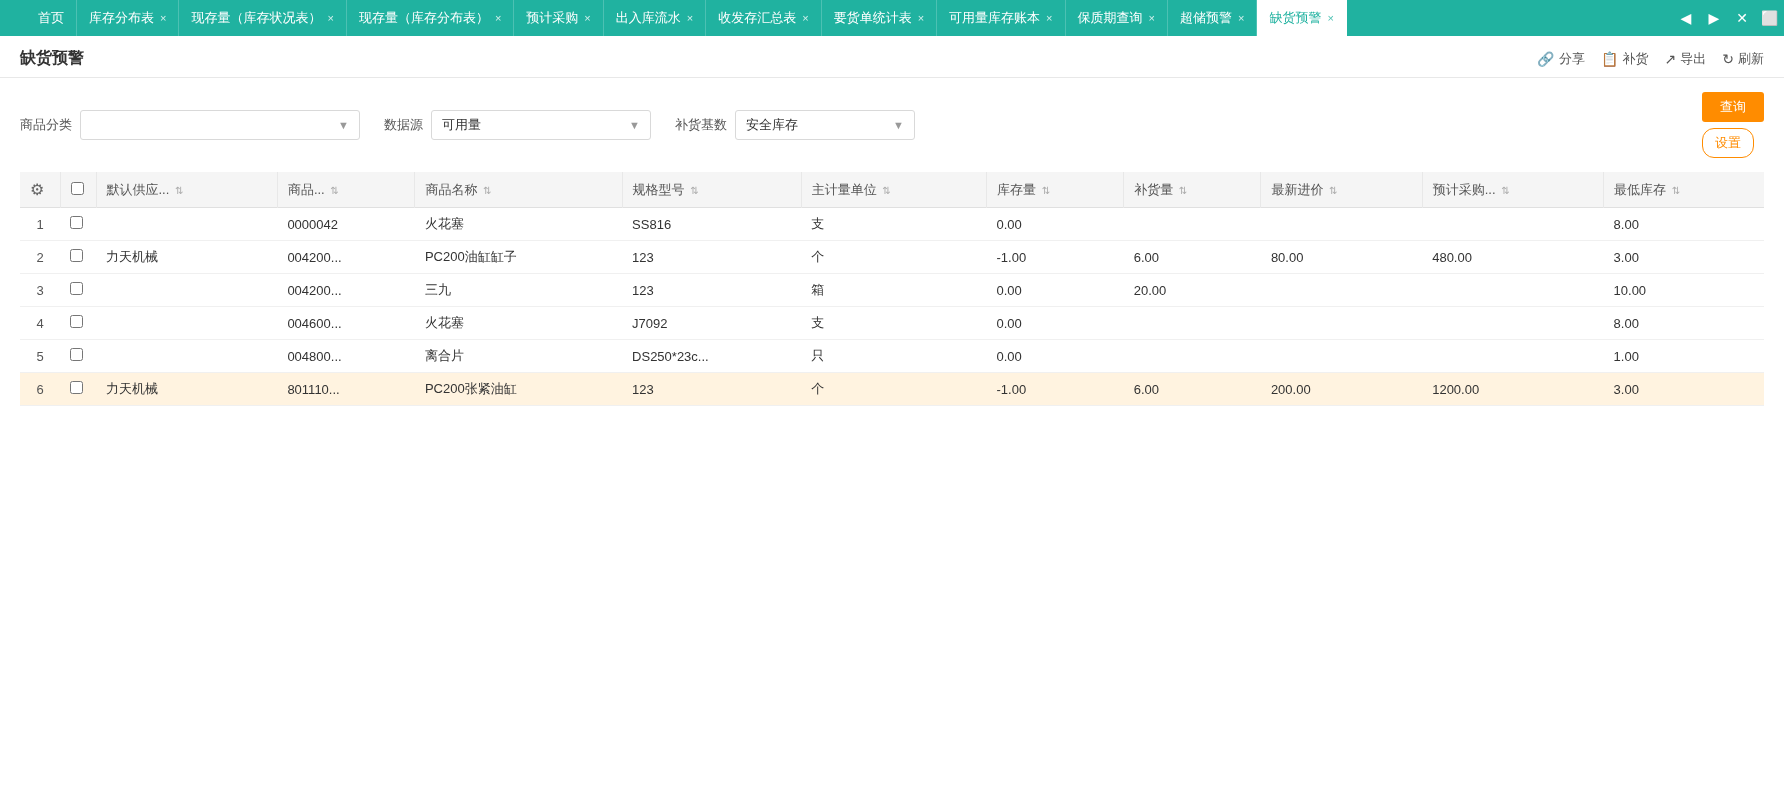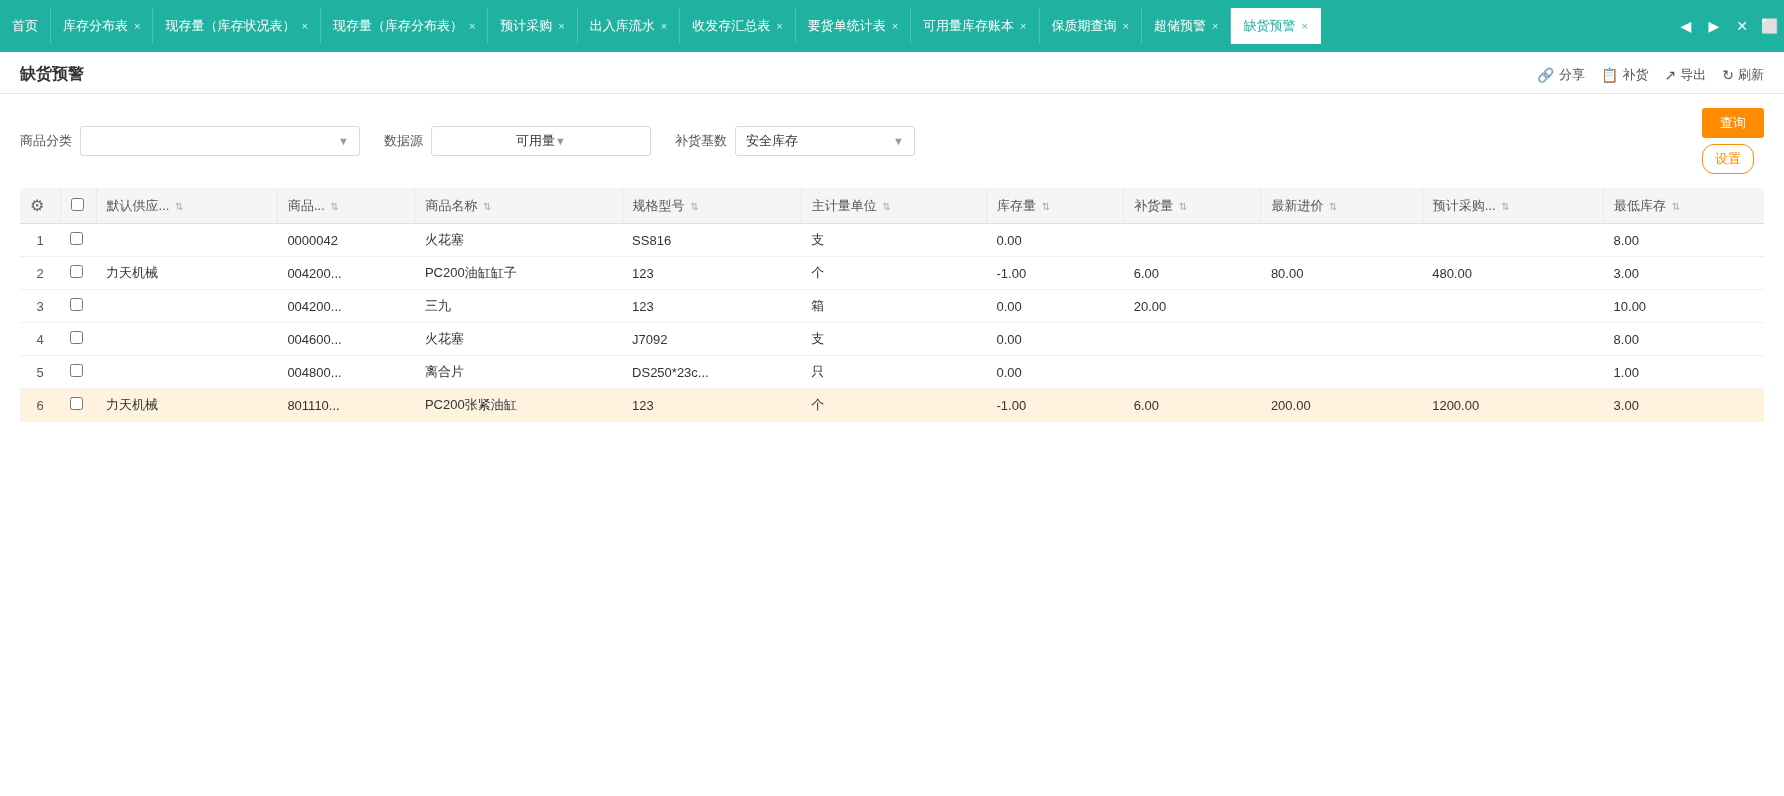--- a/index.html
+++ b/index.html
@@ -1,24 +1,25 @@
 <!DOCTYPE html>
 <html><head>
   <meta charset="utf-8">
   <style>
     * { box-sizing: border-box; margin: 0; padding: 0; }
     body { font-family: 'Microsoft YaHei', Arial, sans-serif; font-size: 13px; background: #f0f2f5; color: #333; }
 
     
     .tab-bar {
       display: flex;
-      align-items: center;
+      align-items: flex-start;
       background: #20b2a0;
-      height: 52px;
+      height: 36px;
       overflow: hidden;
+      padding-left: 26px;
     }
     .tab-item {
       display: flex;
       align-items: center;
       padding: 0 12px;
       height: 36px;
       color: #fff;
       white-space: nowrap;
       cursor: pointer;
       font-size: 13px;
@@ -271,21 +272,21 @@
     <div class="filter-group">
       <span class="filter-label">商品分类</span>
       <div class="filter-select" style="min-width: 280px;">
         <span class="filter-value"></span>
         <span class="arrow">▼</span>
       </div>
     </div>
 
     <div class="filter-group">
       <span class="filter-label">数据源</span>
-      <div class="filter-select" style="min-width: 220px; justify-content: center;">
+      <div class="filter-select" style="min-width: 220px;">
         <span class="filter-value">可用量</span>
         <span class="arrow">▼</span>
       </div>
     </div>
 
     <div class="filter-group">
       <span class="filter-label">补货基数</span>
       <div class="filter-select" style="min-width: 180px;">
         <span class="filter-value">安全库存</span>
         <span class="arrow">▼</span>

